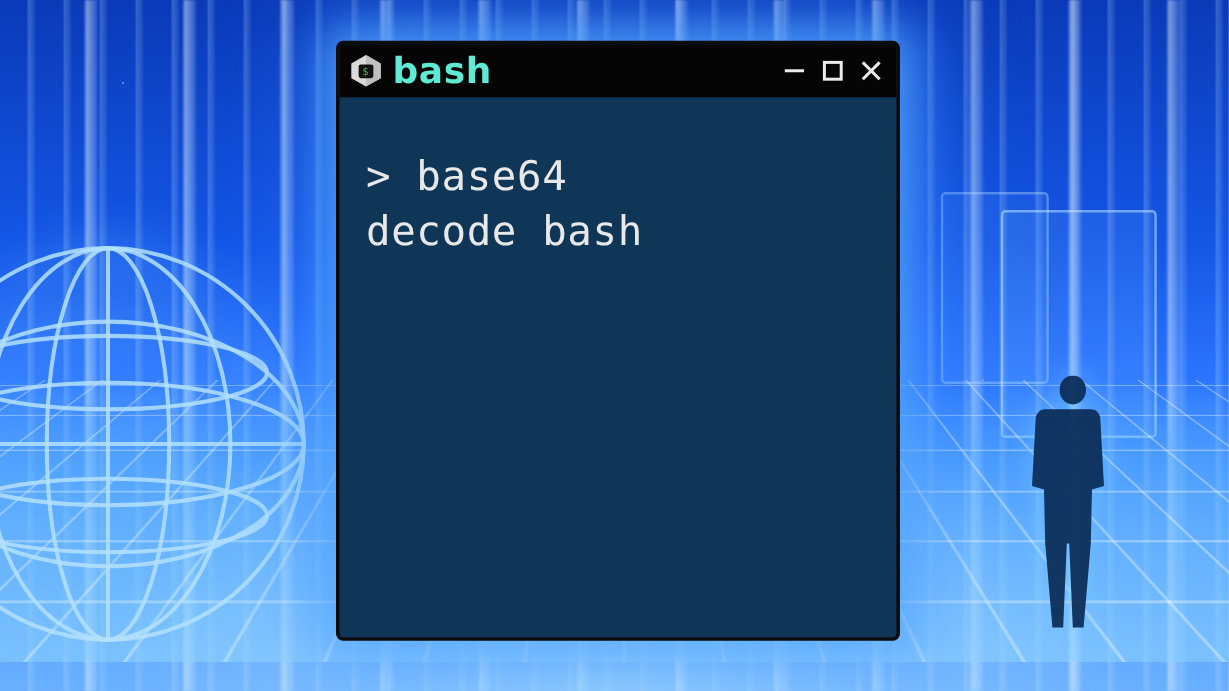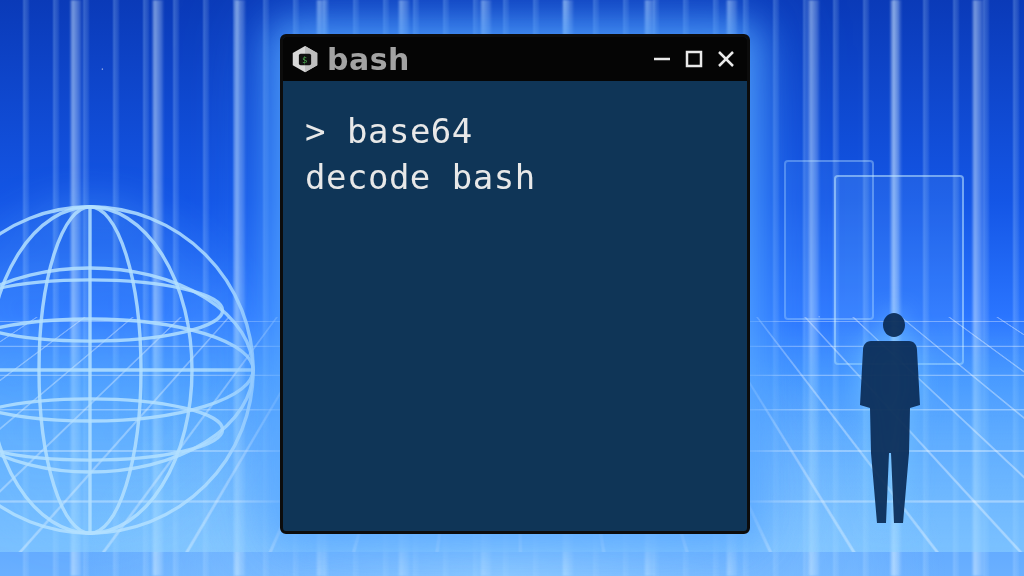--- a/index.html
+++ b/index.html
@@ -104,32 +104,32 @@
       display:flex; flex-direction:column;
     }
     .titlebar{
       height:44px; background:#050505; display:flex; align-items:center;
       padding:0 10px 0 8px; gap:8px; border-top-left-radius:3px; border-top-right-radius:3px;
     }
     .app-icon{
       width:28px; height:28px; display:flex; align-items:center; justify-content:center;
     }
     .app-title{
-      color:#a3a3a3; font-weight:700; font-size:30px; letter-spacing:0.5px;
+      color:#5eead4; font-weight:700; font-size:30px; letter-spacing:0.5px;
       font-family: "DejaVu Sans", "Arial", sans-serif;
     }
     .win-controls{ margin-left:auto; display:flex; gap:10px; align-items:center; }
     .win-btn{
       color:#eaeaea; width:22px; height:22px; display:flex; align-items:center; justify-content:center;
       cursor:pointer;
     }
     .win-btn svg{ width:22px; height:22px; stroke:#eaeaea; stroke-width:2.5; fill:none; }
 
     .term-body{
-      flex:1; padding:28px 22px; color:#e8e8e8; font-size:34px; line-height:1.35;
+      flex:1; padding:44px 22px; color:#e8e8e8; font-size:34px; line-height:1.35;
       font-family: "DejaVu Sans Mono","Menlo","Consolas",monospace;
       white-space:pre-wrap; word-break:break-word; letter-spacing:0.5px;
     }
     .prompt-symbol{ color:#e8e8e8; }
   </style>
 </head>
 <body>
 
 <div class="bg-layer">
   <div class="matrix-cols"></div>

